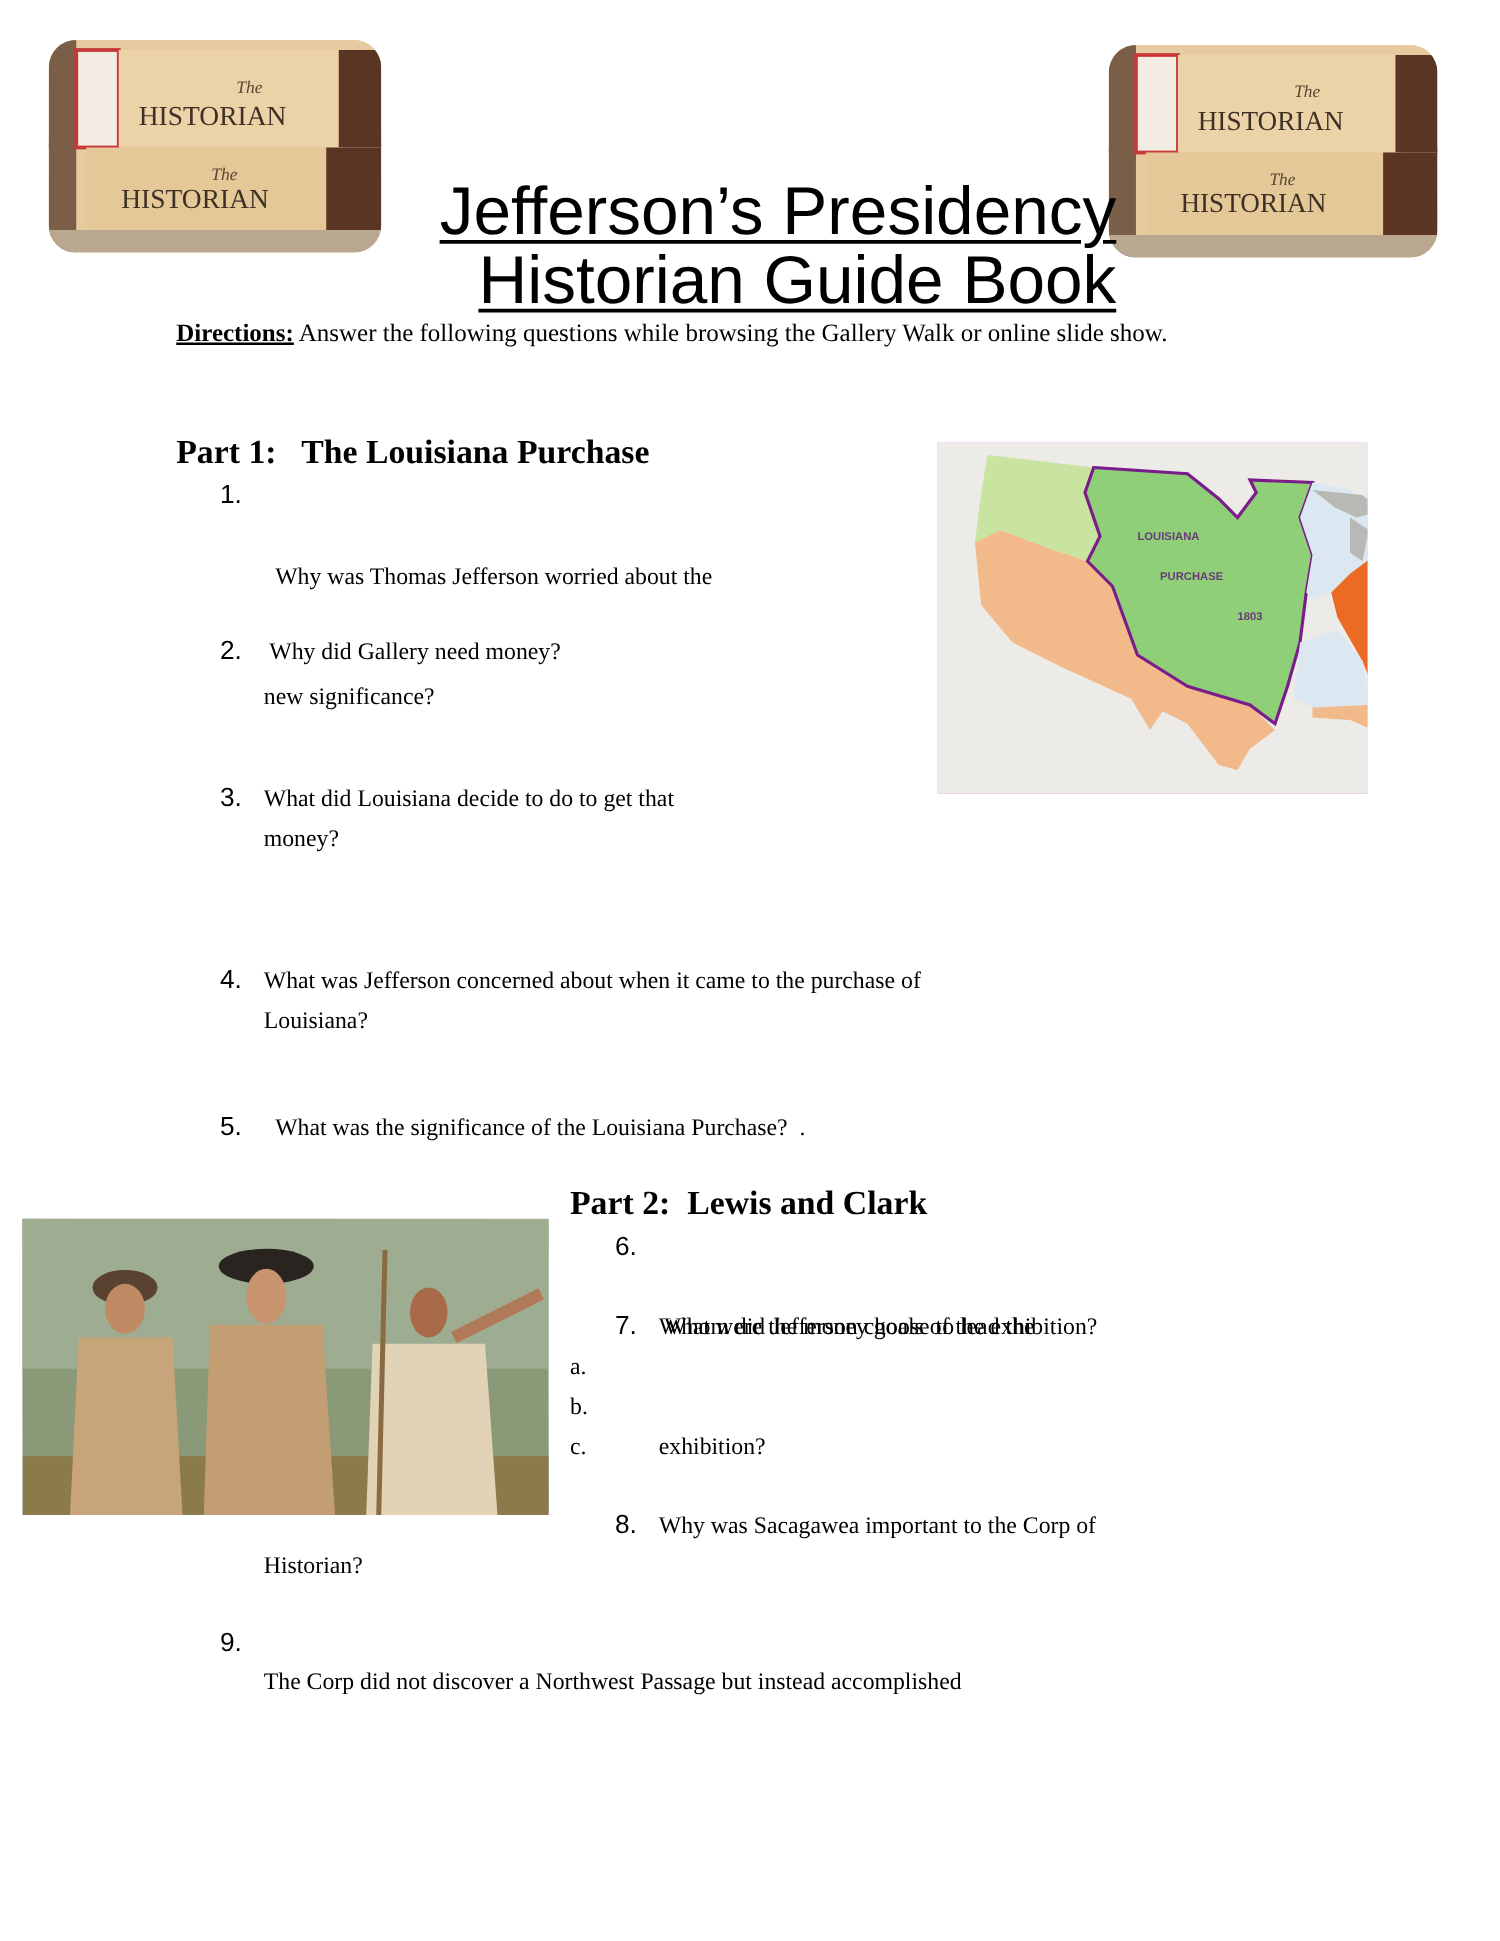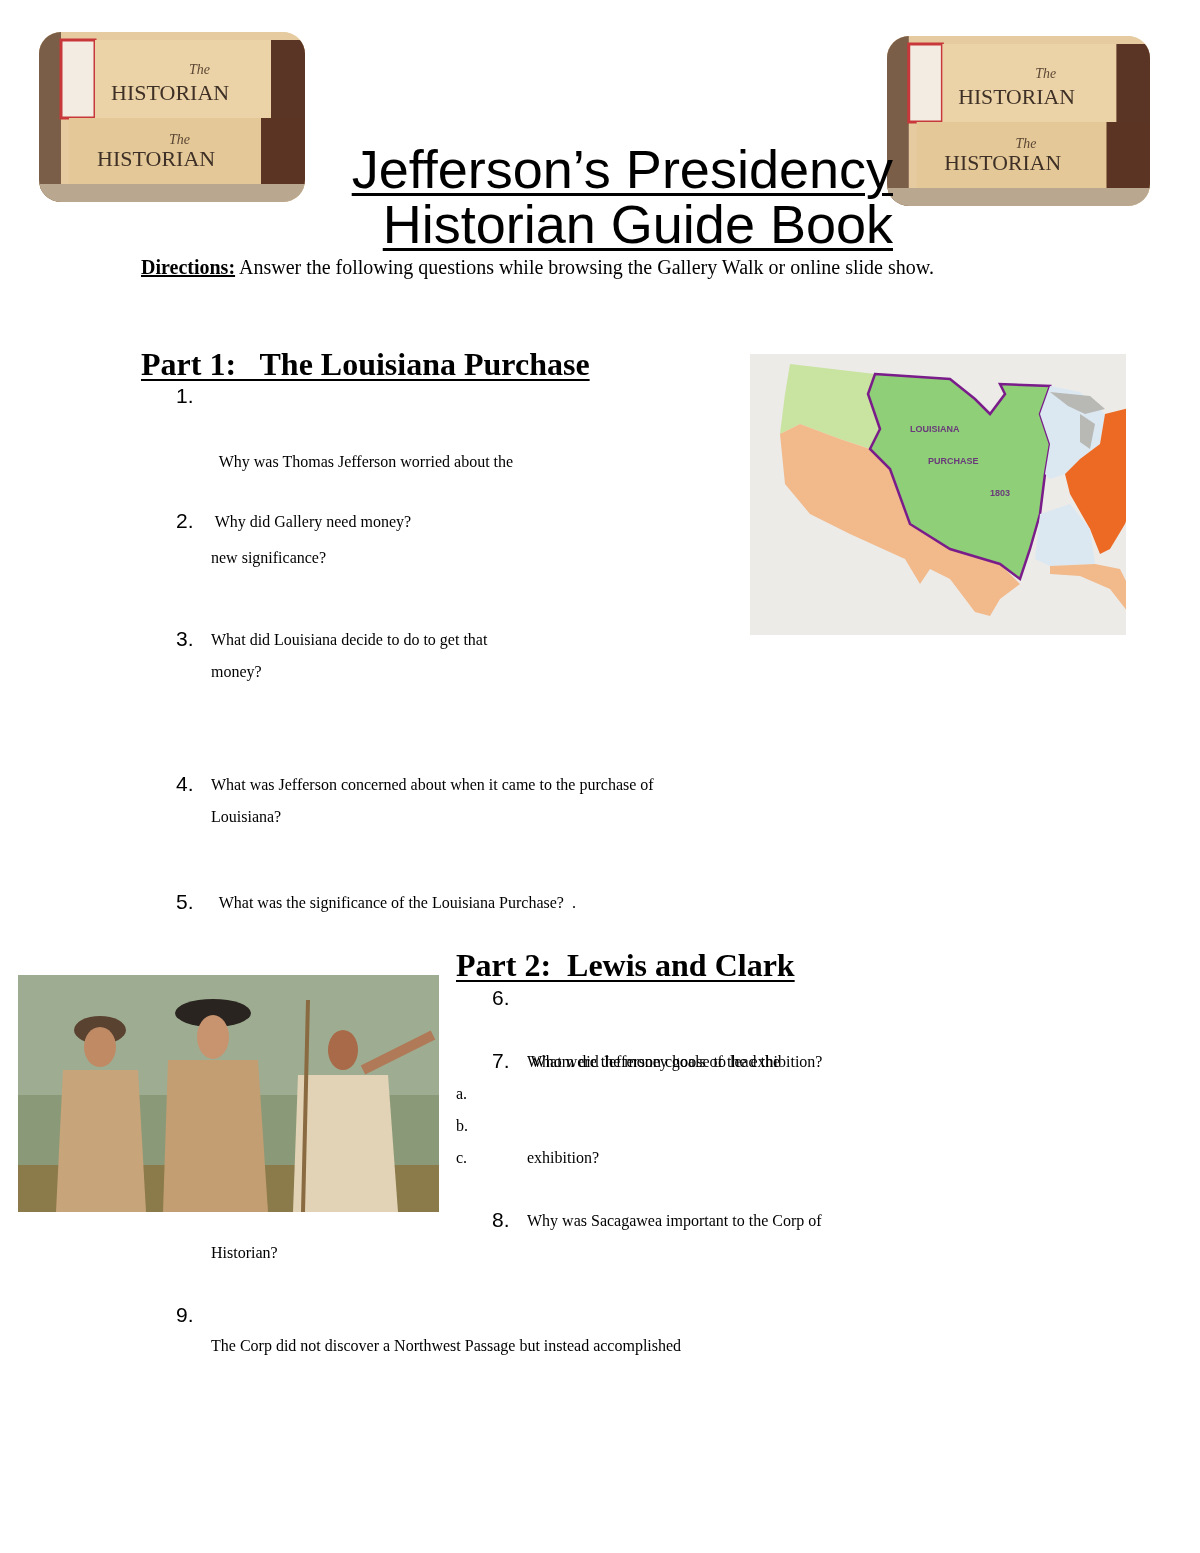--- a/index.html
+++ b/index.html
@@ -12,25 +12,25 @@
   .book-img {
     position: absolute; border-radius: 22px; overflow: hidden;
     background: linear-gradient(180deg, #e8cfa4 0%, #d9b98a 48%, #6b4b34 49%, #dcc195 52%, #d4b27c 92%, #8d7a66 95%, #c8b79a 100%);
   }
   .book-img svg { width: 100%; height: 100%; display: block; }
 
   .title { font-size: 54px; text-decoration: underline; text-decoration-thickness: 3px; text-underline-offset: 5px; text-align: right; width: 600px; left: 293px; line-height: 53px; }
   .directions { font-size: 20px; line-height: 31px; left: 141px; top: 252px; width: 920px; }
   .directions b { text-decoration: underline; }
 
-  .part-head { font-size: 32px; font-weight: bold; text-decoration: underline; text-decoration-thickness: 2px; text-underline-offset: 4px; }
-  .q { font-size: 16px; line-height: 32px; }
+  .part-head { font-size: 27px; font-weight: bold; text-decoration-thickness: 2px; text-underline-offset: 4px; }
+  .q { font-size: 19px; line-height: 32px; }
   .qnum { position: absolute; font-family: "Liberation Sans", "DejaVu Sans", sans-serif; font-size: 21px; }
 
-  .map-img { position: absolute; left: 750px; top: 354px; width: 376px; height: 281px; background: #f0abfc; overflow: hidden; }
+  .map-img { position: absolute; left: 750px; top: 354px; width: 344px; height: 281px; background: #f0abfc; overflow: hidden; }
   .lc-img { position: absolute; left: 18px; top: 975px; width: 421px; height: 237px; overflow: hidden;
     background: linear-gradient(135deg, #6a7a5a 0%, #8ea07c 30%, #b8c2b0 55%, #d3dde0 80%, #9aa4a0 100%); }
 </style>
 </head>
 <body>
 
 <div class="book-img" style="left:39px;top:32px;width:266px;height:170px;">
   <svg viewBox="0 0 266 170" preserveAspectRatio="none">
     <rect x="0" y="0" width="266" height="170" fill="#e6cba0"></rect>
     <rect x="0" y="0" width="22" height="170" fill="#7a5e48"></rect>

